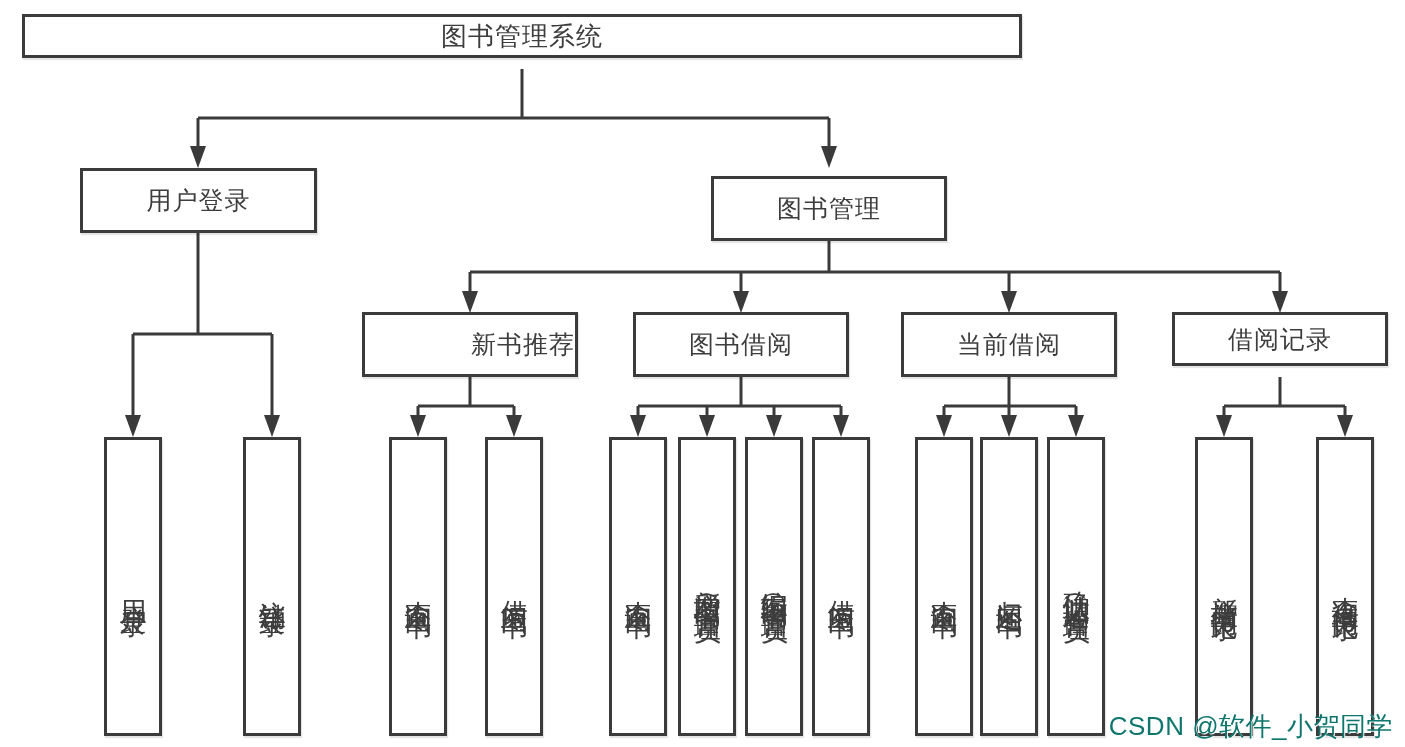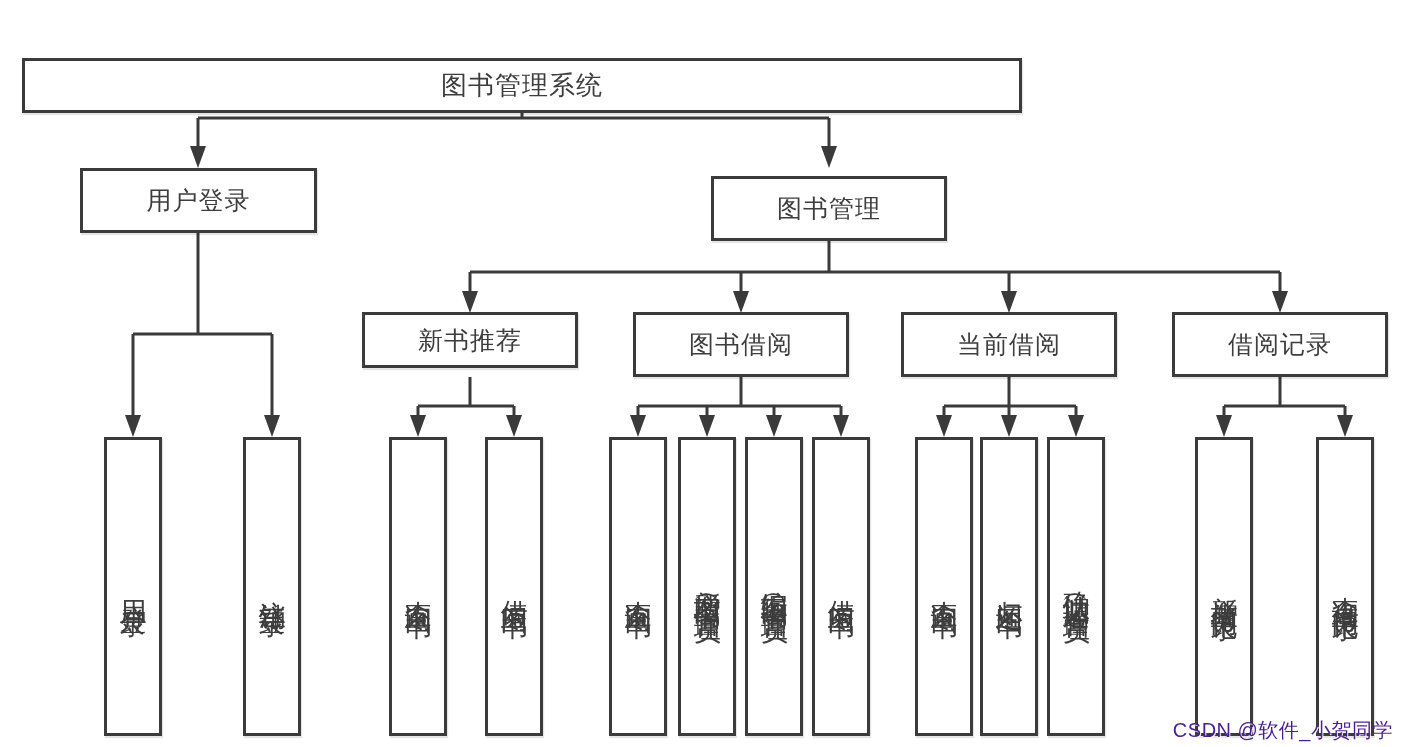--- a/index.html
+++ b/index.html
@@ -38,23 +38,23 @@
     text-orientation: mixed;
     font-size: 27px;
     letter-spacing: 4px;
     line-height: 1.05;
     white-space: nowrap;
   }
   .watermark {
     position: absolute;
     right: 12px;
     bottom: 3px;
-    font-size: 20px;
+    font-size: 26px;
     letter-spacing: 0.5px;
-    color: #4c1d95;
+    color: #0f766e;
     text-shadow: 1px 1px 0 rgba(255,255,255,0.9);
     white-space: nowrap;
   }
 </style>
 </head>
 <body>
 
 <div class="canvas">
 
   <svg class="connectors" viewBox="0 0 1405 747" xmlns="http://www.w3.org/2000/svg">
@@ -93,41 +93,41 @@
       <polygon points="766,415 782,415 774,437"></polygon>
       <polygon points="833,415 849,415 841,437"></polygon>
       <polygon points="936,415 952,415 944,437"></polygon>
       <polygon points="1001,415 1017,415 1009,437"></polygon>
       <polygon points="1068,415 1084,415 1076,437"></polygon>
       <polygon points="1216,415 1232,415 1224,437"></polygon>
       <polygon points="1337,415 1353,415 1345,437"></polygon>
     </g>
   </svg>
 
-  <div class="node" style="left:22px; top:14px; width:1000px; height:55px;margin-top:44px;">
+  <div class="node" style="left:22px; top:14px; width:1000px; height:44px;">
     <span class="h-label title-label">图书管理系统</span>
   </div>
 
   <div class="node" style="left:80px; top:168px; width:237px; height:65px;">
     <span class="h-label">用户登录</span>
   </div>
   <div class="node" style="left:711px; top:168px; width:236px; height:65px;margin-top:8px;">
     <span class="h-label">图书管理</span>
   </div>
 
-  <div class="node" style="left:362px; top:312px; width:216px; height:56px;">
+  <div class="node" style="left:362px; top:312px; width:216px; height:65px;justify-content:flex-end;">
     <span class="h-label">新书推荐</span>
   </div>
   <div class="node" style="left:901px; top:312px; width:216px; height:65px;">
     <span class="h-label">当前借阅</span>
   </div>
   <div class="node" style="left:633px; top:312px; width:216px; height:65px;">
     <span class="h-label">图书借阅</span>
   </div>
-  <div class="node" style="left:1172px; top:312px; width:216px; height:65px;">
+  <div class="node" style="left:1172px; top:312px; width:216px; height:54px;">
     <span class="h-label">借阅记录</span>
   </div>
 
   <div class="node" style="left:104px; top:437px; width:58px; height:299px;">
     <span class="vtext">用户登录</span>
   </div>
   <div class="node" style="left:243px; top:437px; width:58px; height:299px;">
     <span class="vtext">注销登录</span>
   </div>
 

